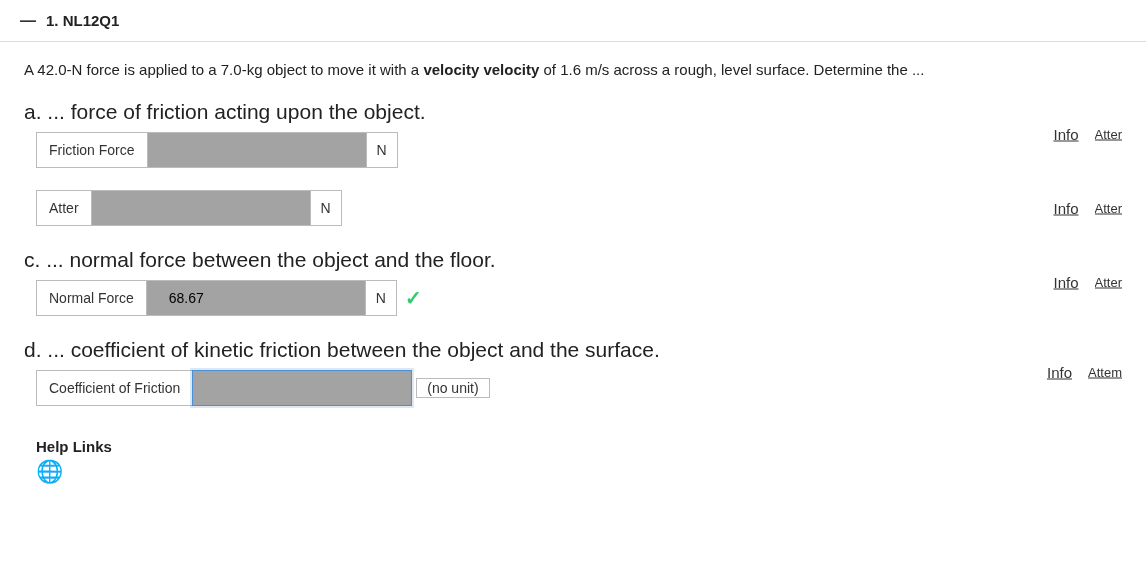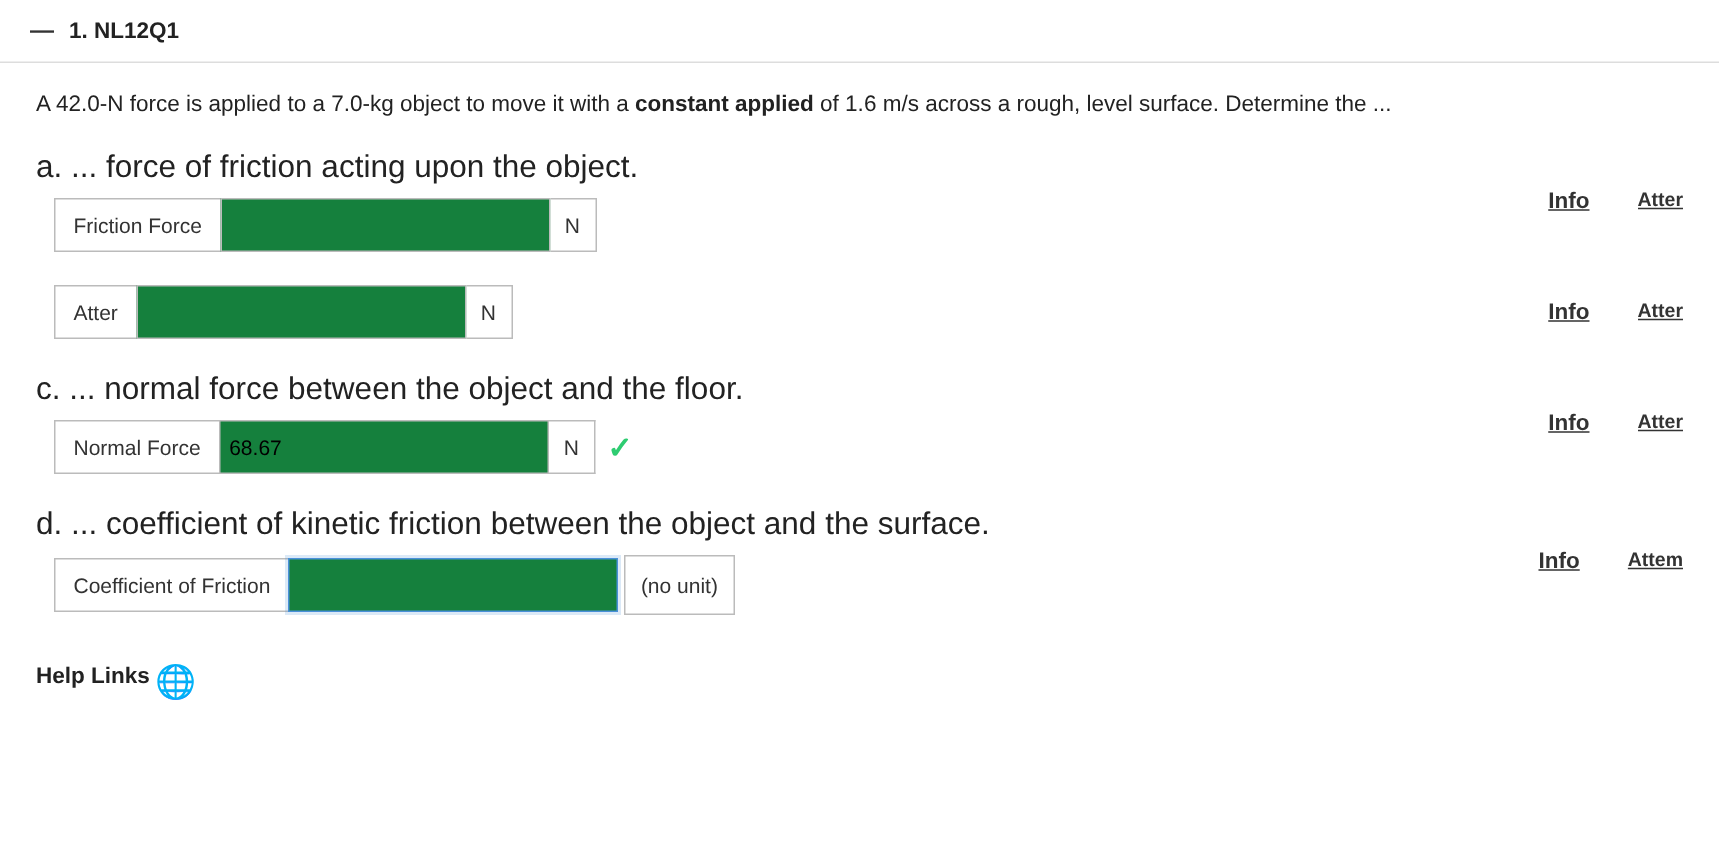--- a/index.html
+++ b/index.html
@@ -67,68 +67,67 @@
       padding: 6px 12px;
       font-size: 14px;
       color: #333;
       white-space: nowrap;
       height: 36px;
       display: flex;
       align-items: center;
     }
     .field-input {
       border: 1px solid #bbb;
-      padding: 6px 6px;
+      padding: 6px 22px;
       font-size: 14px;
       height: 36px;
       width: 220px;
       outline: none;
-      background: #15803d;
+      background: #a3a3a3;
     }
     .field-input.active {
       border-color: #4a90d9;
       box-shadow: 0 0 0 2px rgba(74,144,217,0.2);
     }
     .field-unit {
       border: 1px solid #bbb;
       border-left: none;
       padding: 6px 10px;
       font-size: 14px;
       height: 36px;
       display: flex;
       align-items: center;
       background: #fff;
       color: #333;
     }
     .unit-separate {
       border: 1px solid #bbb;
       padding: 6px 10px;
       font-size: 14px;
-      height: 40px;
+      height: 20px;
       display: flex;
       align-items: center;
       background: #fff;
       color: #333;
       margin-left: 4px;
     }
     .check-icon {
       color: #2ecc71;
       font-size: 20px;
       margin-left: 8px;
       font-weight: bold;
     }
     .info-attem-row {
       position: absolute;
       right: 0;
       top: 50%;
       transform: translateY(-50%);
       display: flex;
-      gap: 32px;
-      align-items: flex-start;
-      font-weight: bold;
+      gap: 16px;
+      align-items: center;
     }
     .info-link {
       color: #333;
       text-decoration: underline;
       font-size: 15px;
       cursor: pointer;
     }
     .attem-link {
       color: #333;
       text-decoration: underline;
@@ -136,25 +135,25 @@
       cursor: pointer;
       
       overflow: hidden;
     }
     .sub-question-wrapper {
       position: relative;
       padding-right: 160px;
       margin-bottom: 22px;
     }
     .help-links {
-      padding: 10px 24px 10px 24px;
+      padding: 10px 24px 10px 36px;
       font-size: 15px;
       font-weight: 600;
       display: flex;
-      flex-direction: row;
+      flex-direction: column;
       gap: 4px;
     }
     .globe-icon {
       font-size: 22px;
       cursor: pointer;
       color: #333;
     }
   </style>
 </head>
 <body>
@@ -162,21 +161,21 @@
 <div class="page-container">
 
   <div class="question-header">
     <button class="collapse-btn">—</button>
     <span>1. NL12Q1</span>
   </div>
 
   <div class="question-body">
 
     <div class="question-text">
-      <span>A 42.0-N force is applied to a 7.0-kg object to move it with a </span><strong>constant applied</strong><span> of 1.6 m/s across a rough, level surface. Determine the ...</span>
+      <span>A 42.0-N force is applied to a 7.0-kg object to move it with a </span><strong>velocity velocity</strong><span> of 1.6 m/s across a rough, level surface. Determine the ...</span>
     </div>
 
     <div class="sub-question-wrapper">
       <div class="sub-label">a. ... force of friction acting upon the object.</div>
       <div class="input-row">
         <div class="field-label">Friction Force</div>
         <input class="field-input" type="text" value="" style="">
         <div class="field-unit">N</div>
       </div>
       <div class="info-attem-row">

